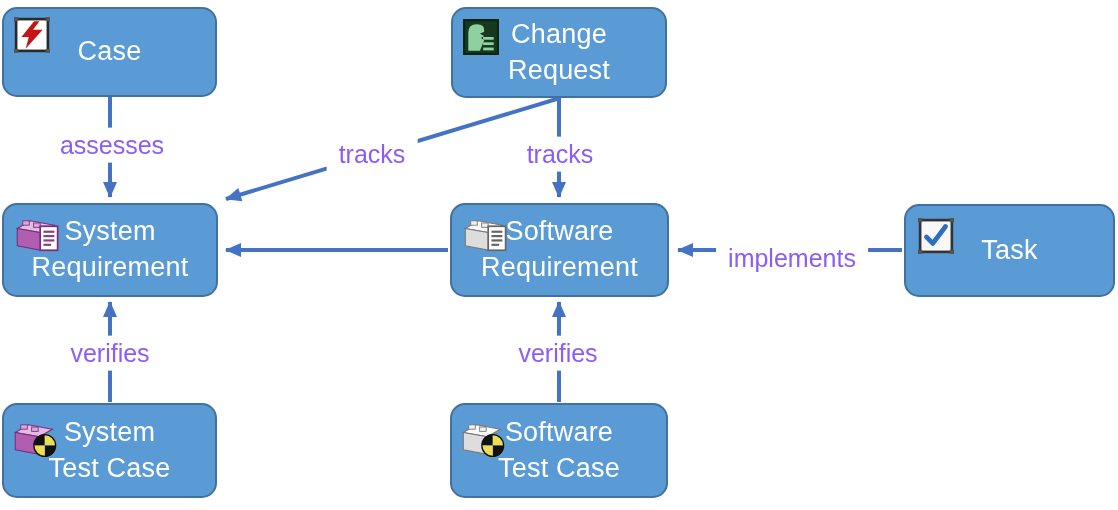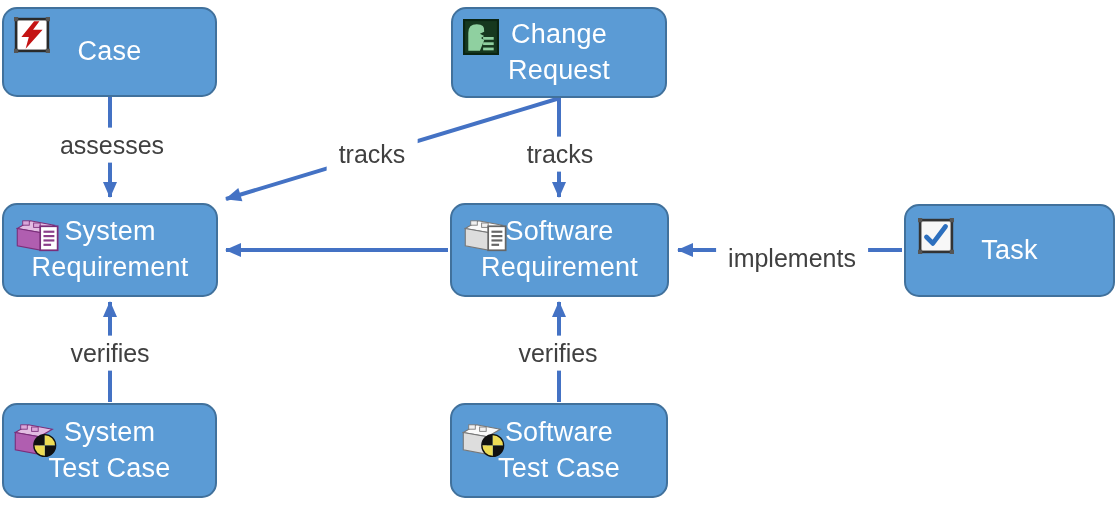--- a/index.html
+++ b/index.html
@@ -14,21 +14,21 @@
     display:flex;align-items:center;justify-content:center;
     color:#FFFFFF;
   }
   .node-label{
     font-size:27px;line-height:1.32;text-align:center;white-space:pre-line;
     padding:0 4px;letter-spacing:0.2px;
   }
   .node-icon{position:absolute;display:block;}
   .edge-label{
     position:absolute;z-index:3;transform:translate(-50%,-50%);
-    background:#FFFFFF;color:#404040;font-size:25px;line-height:1.15;
+    background:#FFFFFF;color:#8b5cf6;font-size:25px;line-height:1.15;
     padding:3px 12px;white-space:nowrap;
   }
 </style>
 </head>
 <body>
 
 <div class="canvas">
 
   <svg class="edges-layer" width="1118" height="510" viewBox="0 0 1118 510">
     <defs>

